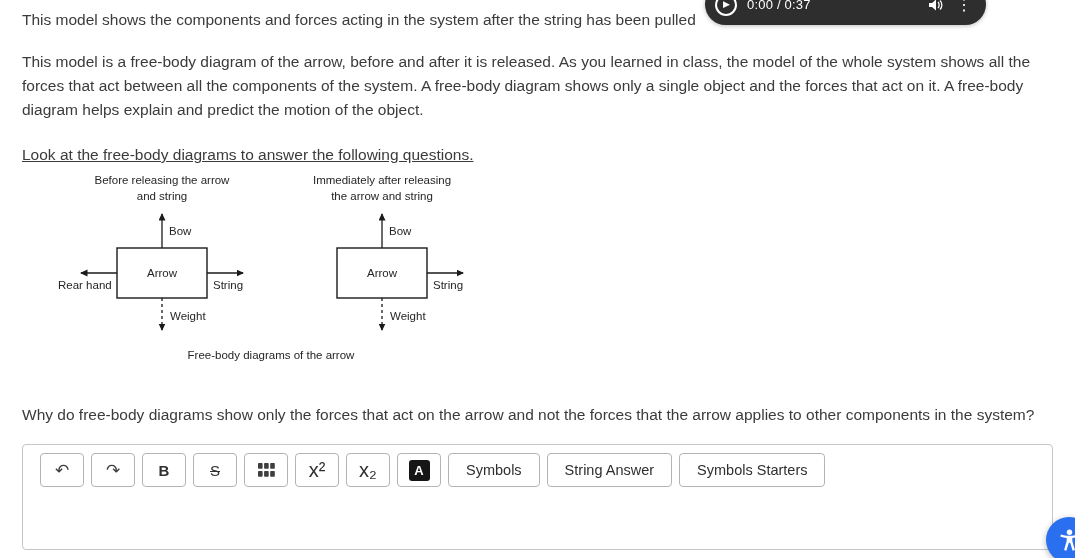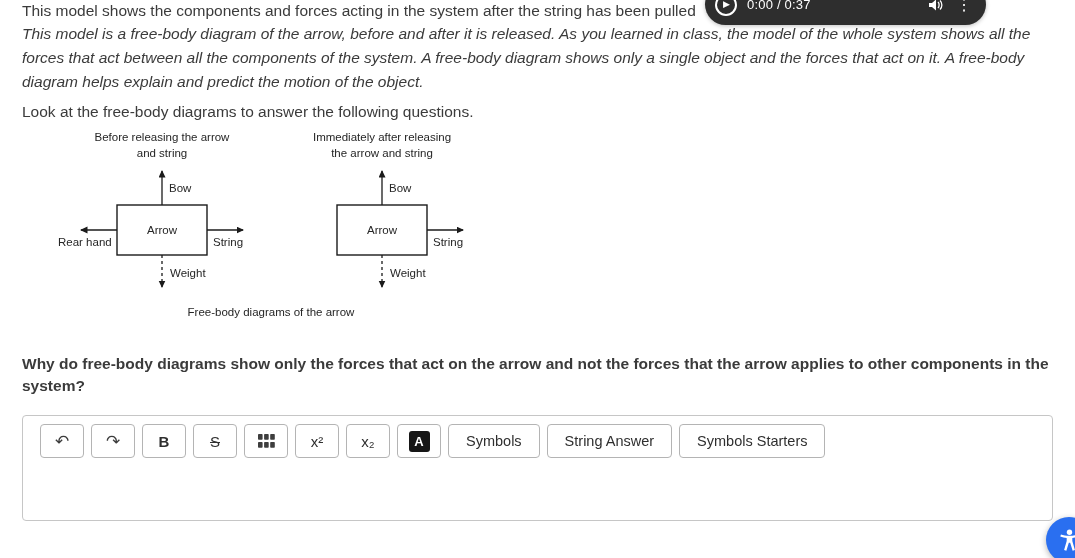--- a/index.html
+++ b/index.html
@@ -4,26 +4,26 @@
 <style>
   * { margin:0; padding:0; box-sizing:border-box; }
   html,body { width:1075px; height:558px; }
   body {
     font-family:"Liberation Sans", sans-serif;
     background:#ffffff;
     color:#3b3b3b;
     position:relative;
     overflow:hidden;
   }
-  .content { padding:0 22px 0 22px; }
+  .content { padding:9px 22px 0 22px; }
   .intro-line { font-size:15.5px; line-height:22px; }
-  .paragraph { font-size:15.5px; line-height:24px; max-width:1031px;font-style:italic; }
-  .instruction { margin-top:7px; font-size:15.5px; line-height:22px; }
+  .paragraph { margin-top:19px; font-size:15.5px; line-height:24px; max-width:1031px; }
+  .instruction { margin-top:22px; font-size:15.5px; line-height:22px;text-decoration:underline; }
   .diagram-wrap { margin-top:4px; }
-  .question { margin-top:26px; font-size:15.5px; line-height:22px; max-width:1035px;font-weight:bold; }
+  .question { margin-top:34px; font-size:15.5px; line-height:22px; max-width:1035px; }
 
   
   .audio-player {
     position:absolute; top:-16px; left:705px; width:281px; height:41px;
     background:#2e2e2e; border-radius:21px; z-index:20;
     display:flex; align-items:center; padding:0 14px 0 10px; color:#fff;
     box-shadow:0 1px 4px rgba(0,0,0,.25);
   }
   .play-wrap { width:22px; height:22px; border:2px solid #fff; border-radius:50%;
     display:flex; align-items:center; justify-content:center; margin-right:10px; flex:none; }
@@ -41,21 +41,21 @@
   .toolbar { display:flex; align-items:center; gap:7px; padding:8px 17px 0 17px; }
   .btn {
     height:34px; min-width:44px; border:1px solid #b4b4b4; border-radius:4px;
     background:#fff; display:inline-flex; align-items:center; justify-content:center;
     font-size:14.5px; color:#2f2f2f; cursor:pointer; padding:0 12px; white-space:nowrap;
   }
   .btn.icon-btn { padding:0; width:44px; }
   .glyph-arrow { font-size:17px; line-height:1; color:#3c3c3c; }
   .glyph-bold { font-weight:700; font-size:15px; }
   .glyph-strike { text-decoration:line-through; font-size:15px; }
-  .glyph-script { font-size:15px; }
+  .glyph-script { font-size:20px; }
   .chip-a {
     width:21px; height:21px; background:#161616; border-radius:3px; color:#fff;
     font-size:13px; font-weight:700; display:flex; align-items:center; justify-content:center;
   }
   .btn.text-btn { padding:0 17px; }
   .editor-body { height:62px; width:100%; cursor:text; }
 
   
   .a11y-btn {
     position:absolute; left:1046px; top:517px; width:46px; height:46px; border-radius:50%;

